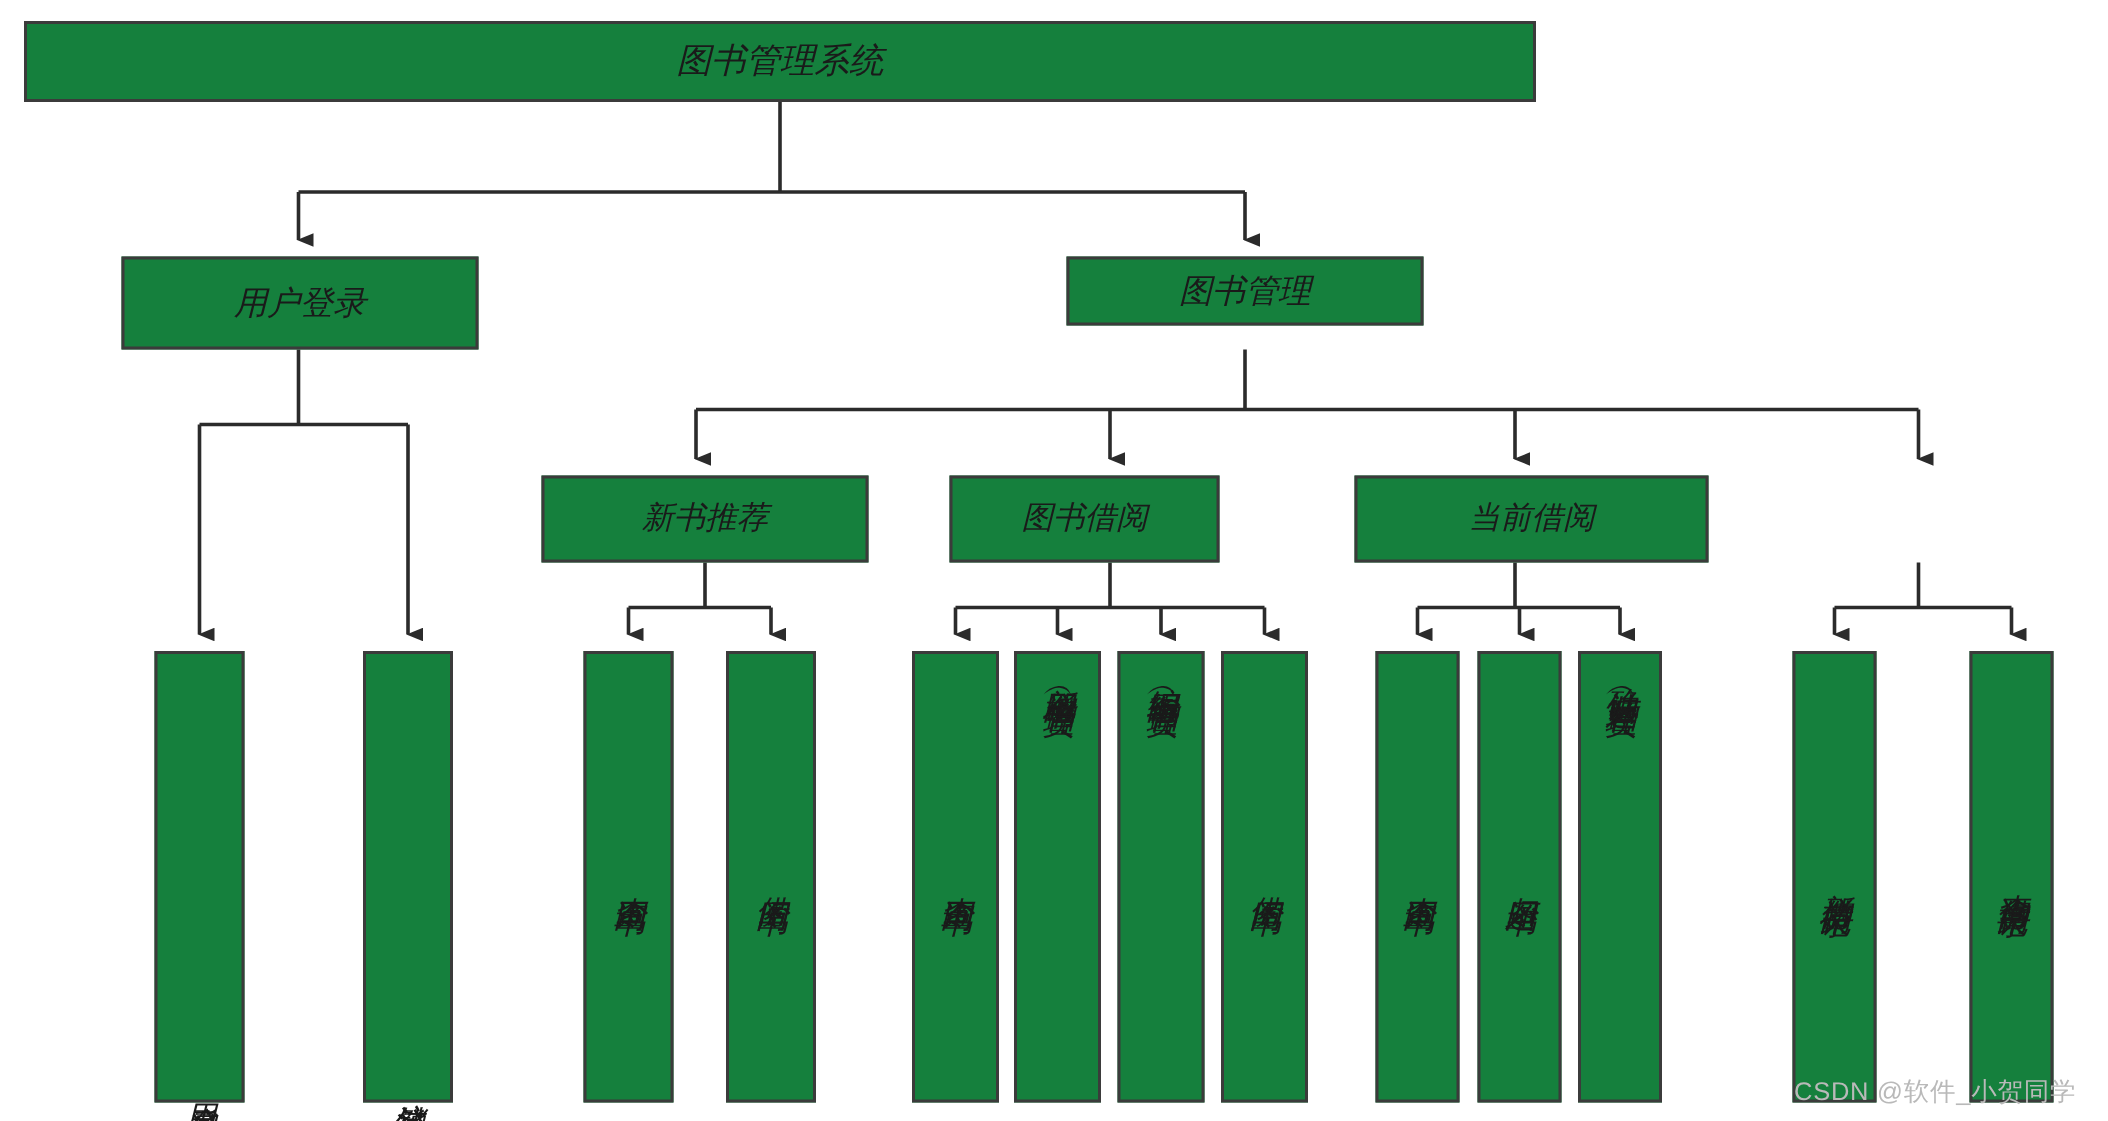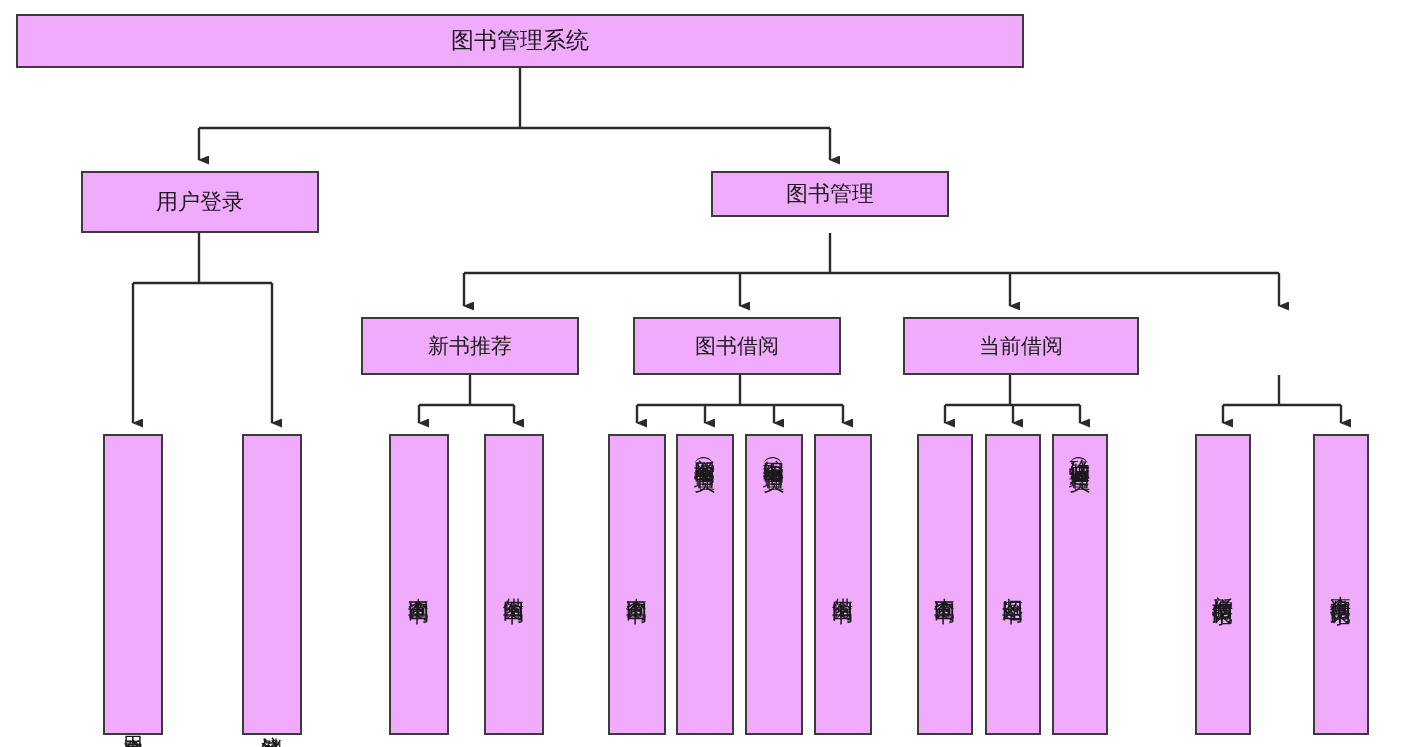--- a/index.html
+++ b/index.html
@@ -23,25 +23,26 @@
     position: absolute;
     top: 0;
     left: 0;
     width: 1405px;
     height: 747px;
     pointer-events: none;
   }
   .node {
     position: absolute;
     box-sizing: border-box;
-    background: #f0abfc;
+    background: #15803d;
     border: 2px solid #3b3b3b;
     display: flex;
     align-items: center;
     justify-content: center;
+    font-style: italic;
   }
   .node-label {
     color: #1a1a1a;
     line-height: 1.12;
     white-space: pre;
     text-align: center;
   }
   .node.level-0 .node-label { font-size: 23px; }
   .node.level-1 .node-label { font-size: 22px; }
   .node.level-2 .node-label { font-size: 21px; }
@@ -135,21 +136,21 @@
   <div class="node level-1" style="left: 81px; top: 171px; width: 238px; height: 62px;">
     <span class="node-label">用户登录</span>
   </div>
   <div class="node level-1" style="left: 711px; top: 171px; width: 238px; height: 46px;">
     <span class="node-label">图书管理</span>
   </div>
 
   <div class="node level-2" style="left: 361px; top: 317px; width: 218px; height: 58px; align-items: center;">
     <span class="node-label">新书推荐</span>
   </div>
-  <div class="node level-2" style="left: 633px; top: 317px; width: 208px; height: 58px;">
+  <div class="node level-2" style="left: 633px; top: 317px; width: 180px; height: 58px;">
     <span class="node-label">图书借阅</span>
   </div>
   <div class="node level-2" style="left: 903px; top: 317px; width: 236px; height: 58px;">
     <span class="node-label">当前借阅</span>
   </div>
 
   <div class="node leaf align-bottom" style="left: 103px; top: 434px; width: 60px; height: 301px;">
     <span class="node-label">用户登录</span>
   </div>
   <div class="node leaf align-bottom" style="left: 242px; top: 434px; width: 60px; height: 301px;">
@@ -182,13 +183,14 @@
   <div class="node leaf align-top" style="left: 1052px; top: 434px; width: 56px; height: 301px;">
     <span class="node-label">确认归还（管理员）</span>
   </div>
   <div class="node leaf" style="left: 1195px; top: 434px; width: 56px; height: 301px;">
     <span class="node-label">新增借阅记录</span>
   </div>
   <div class="node leaf" style="left: 1313px; top: 434px; width: 56px; height: 301px;">
     <span class="node-label">查询借阅记录</span>
   </div>
 
+  <div id="watermark" style="left: 1196px; top: 716px; color: rgb(185, 185, 185);">CSDN @软件_小贺同学</div>
 </div>
 
 </body></html>

